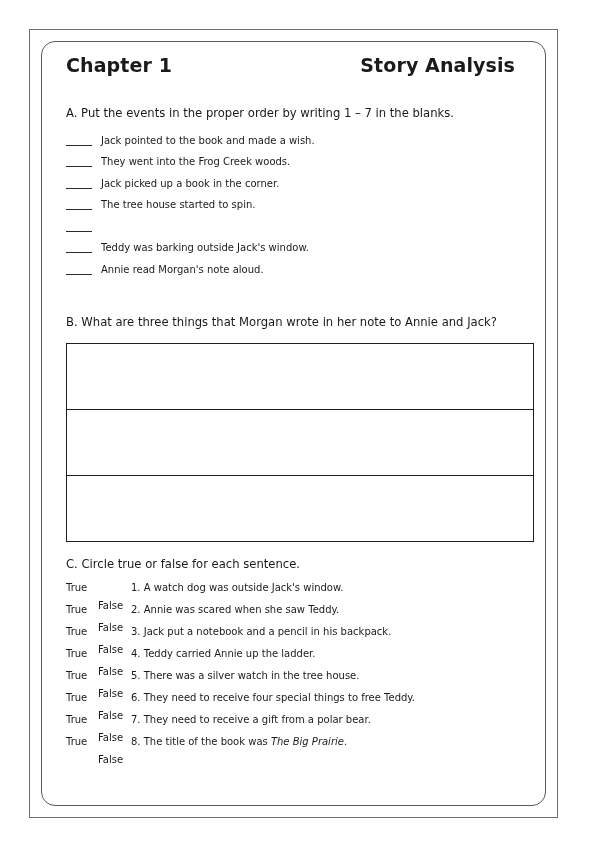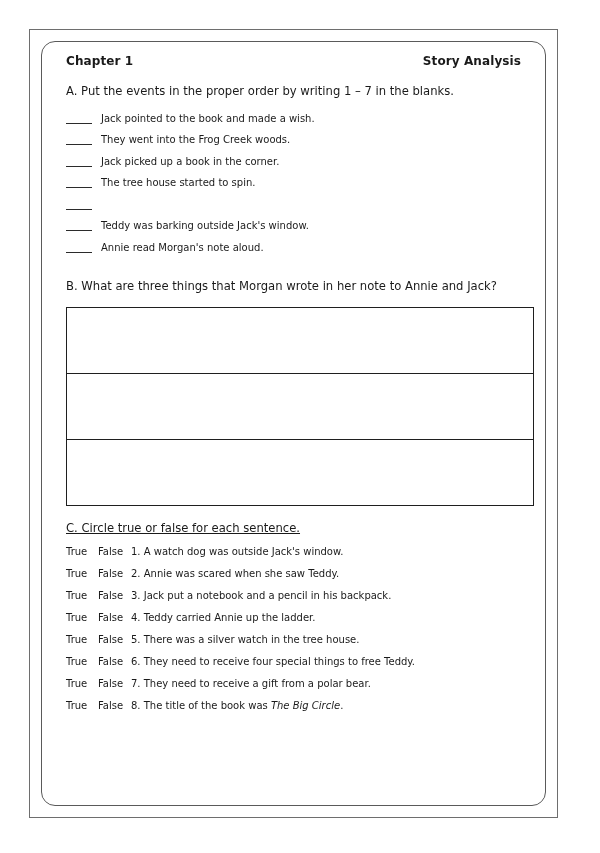--- a/index.html
+++ b/index.html
@@ -47,30 +47,30 @@
     box-sizing: border-box;
     padding: 13px 14px 0 25px;
   }
 
   
   .wsheader {
     display: flex;
     justify-content: space-between;
     align-items: baseline;
     font-weight: bold;
-    font-size: 12px;
+    font-size: 19px;
     letter-spacing: 0.1px;
-    margin: 0 8px 0 0;
+    margin: 0 14px 0 0;
   }
   .wsheader .right { padding-right: 3px; }
 
   
   .prompt {
     font-size: 11.6px;
-    margin-top: 17px;
+    margin-top: 31px;
     margin-bottom: 0;
     line-height: 1.2;
   }
 
   
   .events {
     list-style: none;
     margin: 14px 0 0 0;
     padding: 0;
   }
@@ -120,26 +120,26 @@
   }
   .tf-list li {
     font-size: 10px;
     line-height: 1.2;
     height: 22px;
     display: flex;
     align-items: flex-start;
     white-space: nowrap;
   }
   .tf-true  { width: 32px; flex: none; }
-  .tf-false { width: 33px; flex: none; }
+  .tf-false { width: 33px; flex: none; margin-top: 18px; }
   .tf-text  { flex: none; }
   .tf-text em { font-style: italic; }
 
   .sectionC { margin-top: 16px; }
-  .sectionC .prompt { margin-top: 0; text-decoration: underline; }
+  .sectionC .prompt { margin-top: 0; }
 </style>
 </head>
 <body>
 
 <div class="page-outer"></div>
 <div class="page-inner"></div>
 
 <div class="sheet">
 
   <div class="wsheader">
@@ -234,18 +234,18 @@
         <span class="tf-text"><span>6.</span> <span>They need to receive four special things to free Teddy.</span></span>
       </li>
       <li>
         <span class="tf-true">True</span>
         <span class="tf-false">False</span>
         <span class="tf-text"><span>7.</span> <span>They need to receive a gift from a polar bear.</span></span>
       </li>
       <li>
         <span class="tf-true">True</span>
         <span class="tf-false">False</span>
-        <span class="tf-text"><span>8.</span> <span>The title of the book was </span><em>The Big Circle</em><span>.</span></span>
+        <span class="tf-text"><span>8.</span> <span>The title of the book was </span><em>The Big Prairie</em><span>.</span></span>
       </li>
     </ul>
   </div>
 
 </div>
 
 </body></html>

